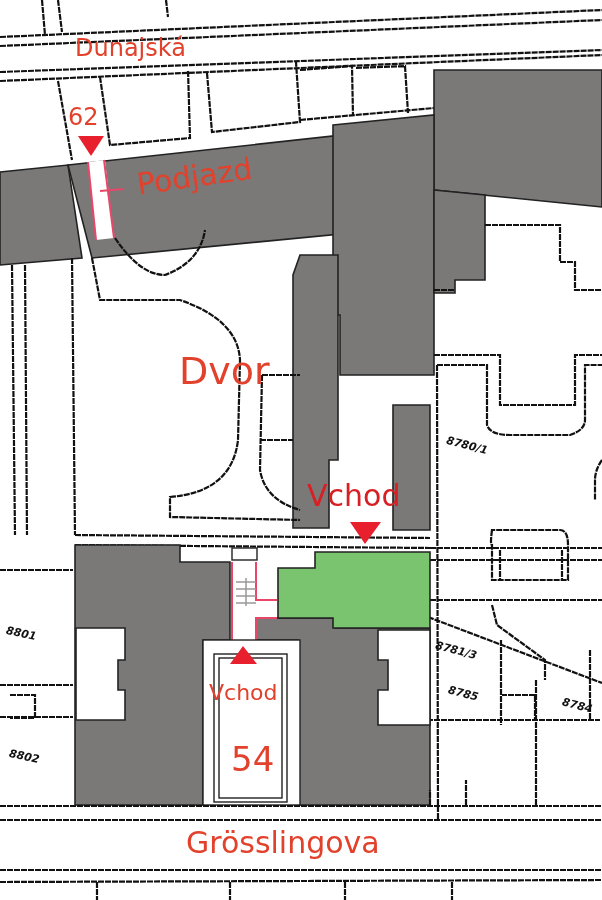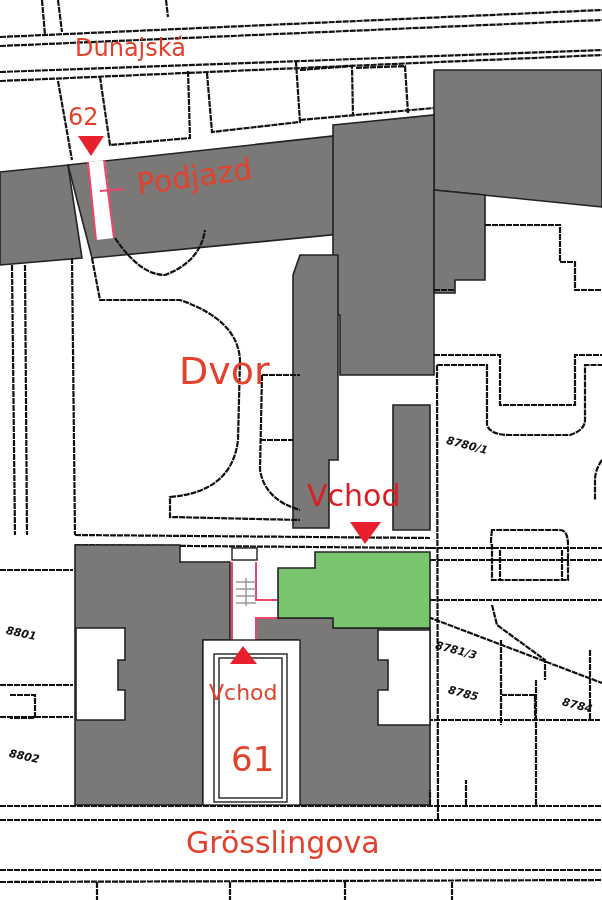--- a/index.html
+++ b/index.html
@@ -132,21 +132,21 @@
     <polygon fill="#e8202e" points="350,522 381,522 365,544"></polygon>
     <polygon fill="#e8202e" points="230,664 257,664 243,646"></polygon>
   </svg>
 
   <span class="label" style="left:75px; top:36px; font-size:24px;">Dunajská</span>
   <span class="label" style="left:68px; top:105px; font-size:24px;">62</span>
   <span class="label" style="left:135px; top:170px; font-size:30px; transform:rotate(-8deg); transform-origin:left top;">Podjazd</span>
   <span class="label" style="left:155px; top:352px; font-size:38px;margin-left:24px;">Dvor</span>
   <span class="label" style="left:307px; top:481px; font-size:30px; color:#d71f24;">Vchod</span>
   <span class="label" style="left:209px; top:682px; font-size:22px;">Vchod</span>
-  <span class="label" style="left:231px; top:742px; font-size:34px;">61</span>
+  <span class="label" style="left:231px; top:742px; font-size:34px;">54</span>
   <span class="label" style="left:138px; top:828px; font-size:30px;margin-left:48px;">Grösslingova</span>
 
   <span class="parcel" style="left:446px; top:440px; transform:rotate(15deg);">8780/1</span>
   <span class="parcel" style="left:6px; top:628px; transform:rotate(12deg);">8801</span>
   <span class="parcel" style="left:9px; top:751px; transform:rotate(12deg);">8802</span>
   <span class="parcel" style="left:435px; top:645px; transform:rotate(15deg);">8781/3</span>
   <span class="parcel" style="left:448px; top:688px; transform:rotate(15deg);">8785</span>
   <span class="parcel" style="left:562px; top:700px; transform:rotate(15deg);">8784</span>
 </div>
 

